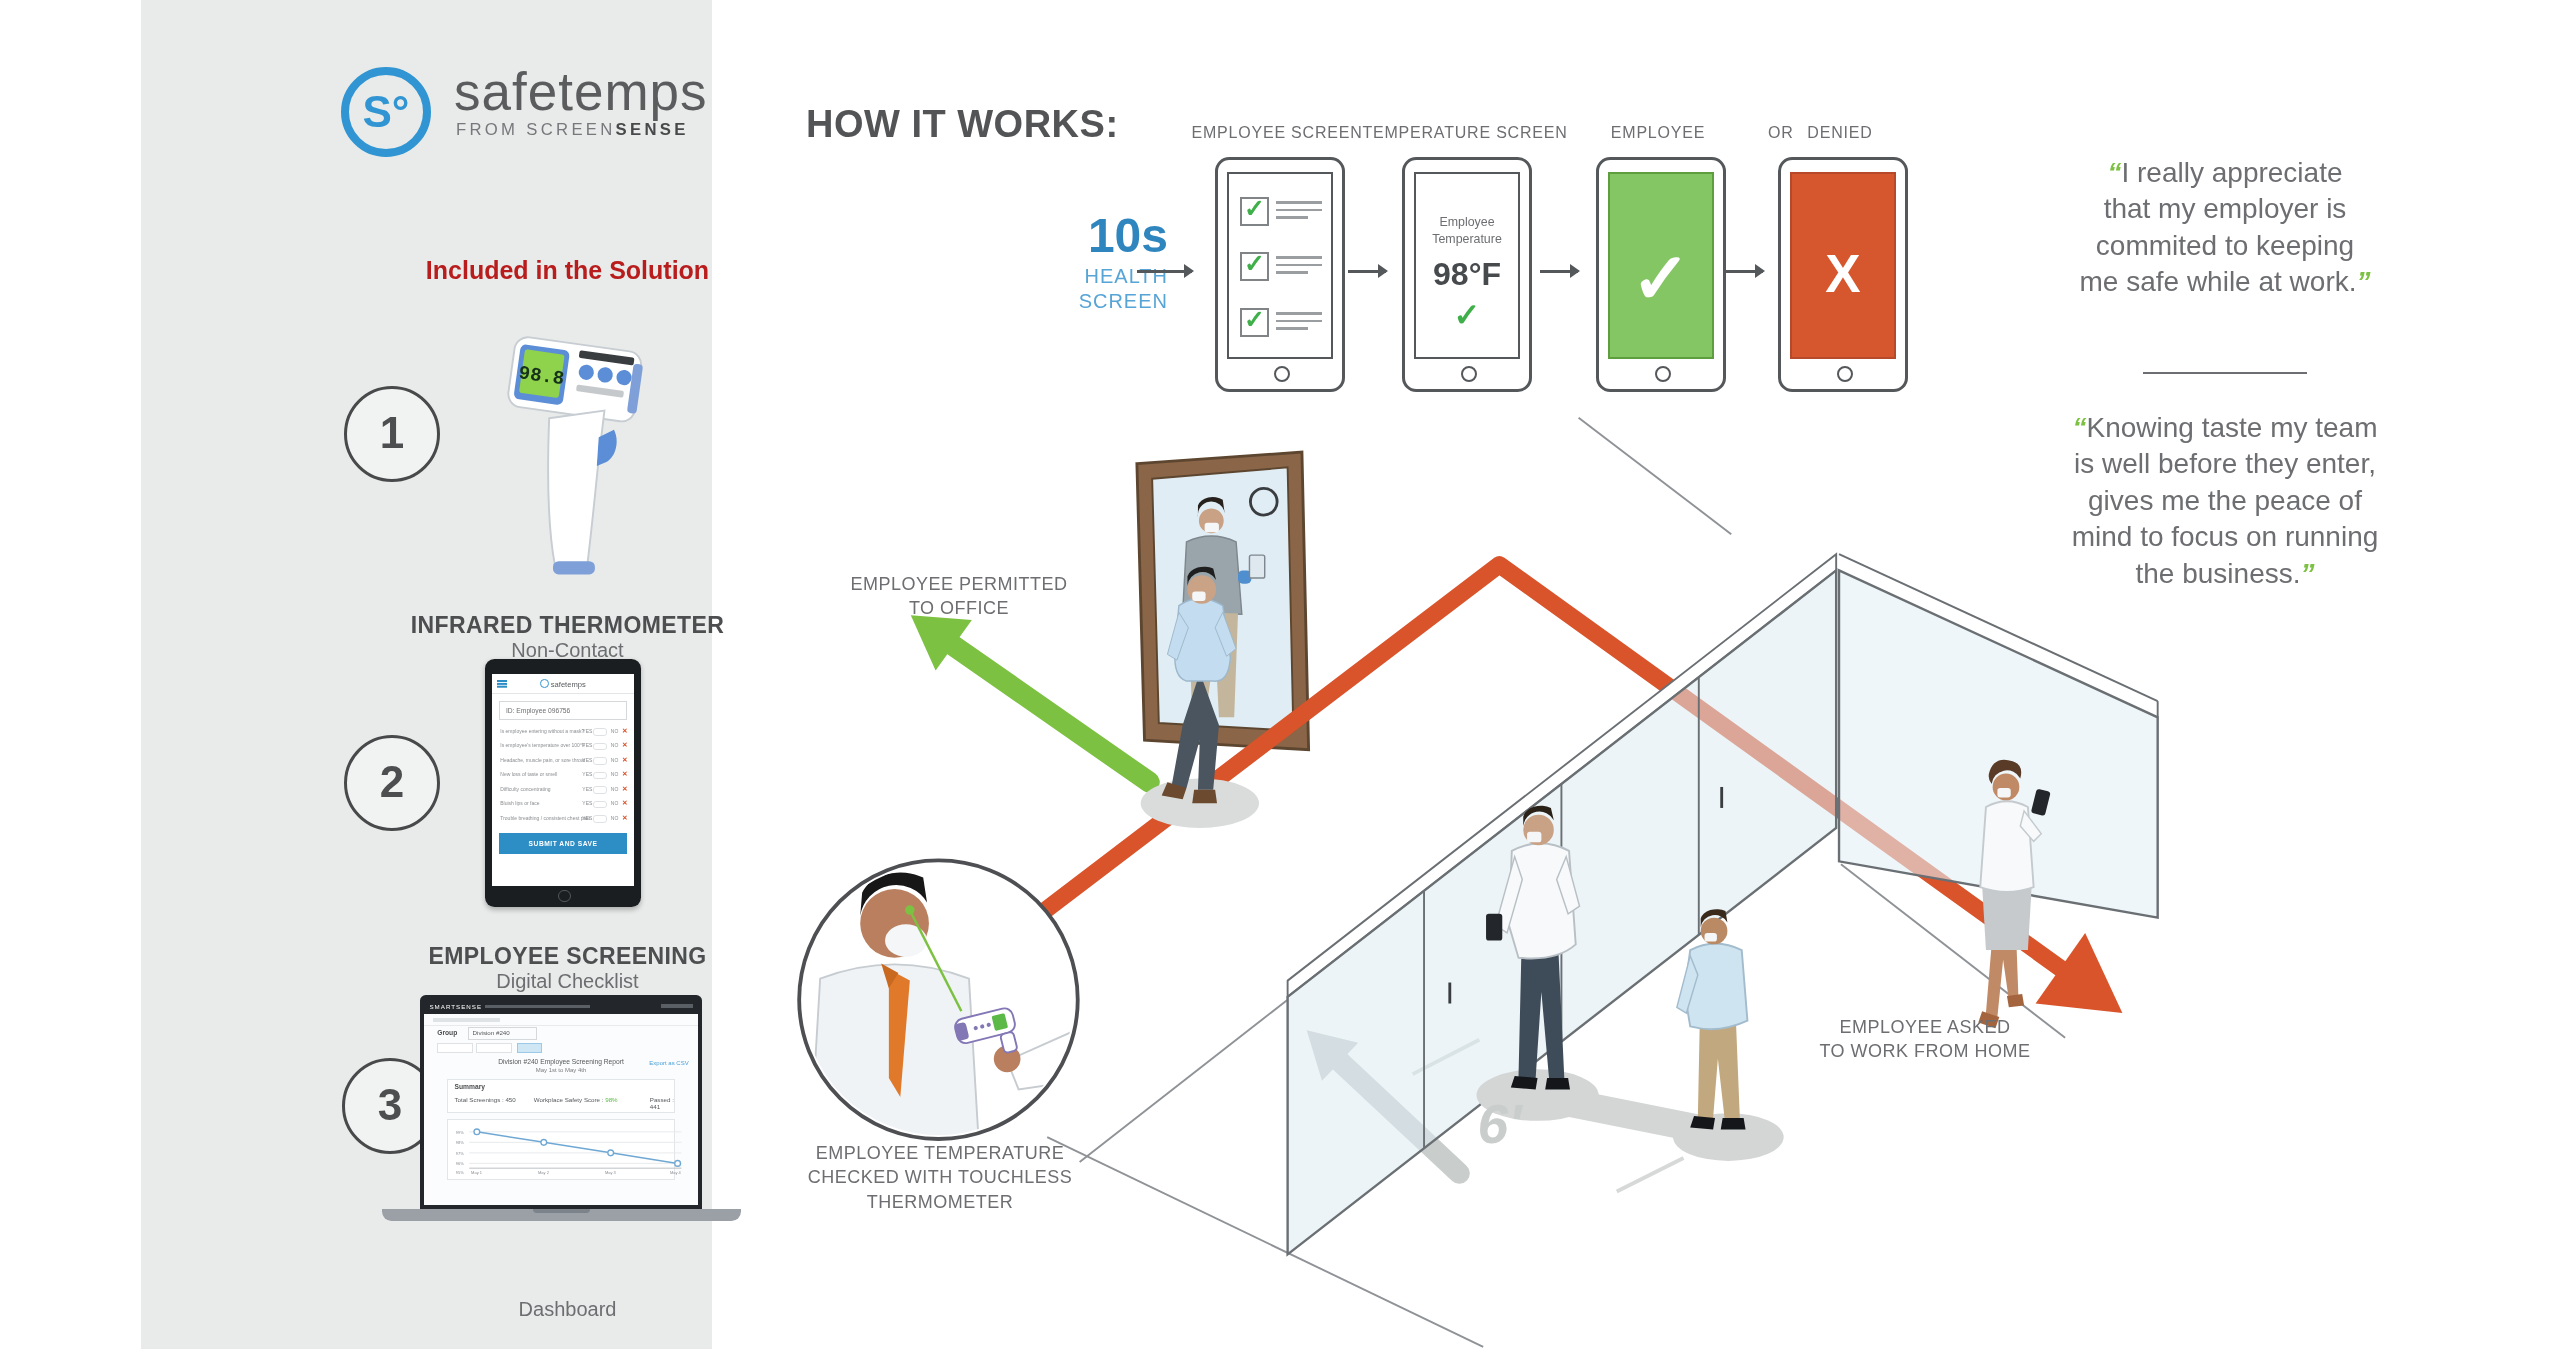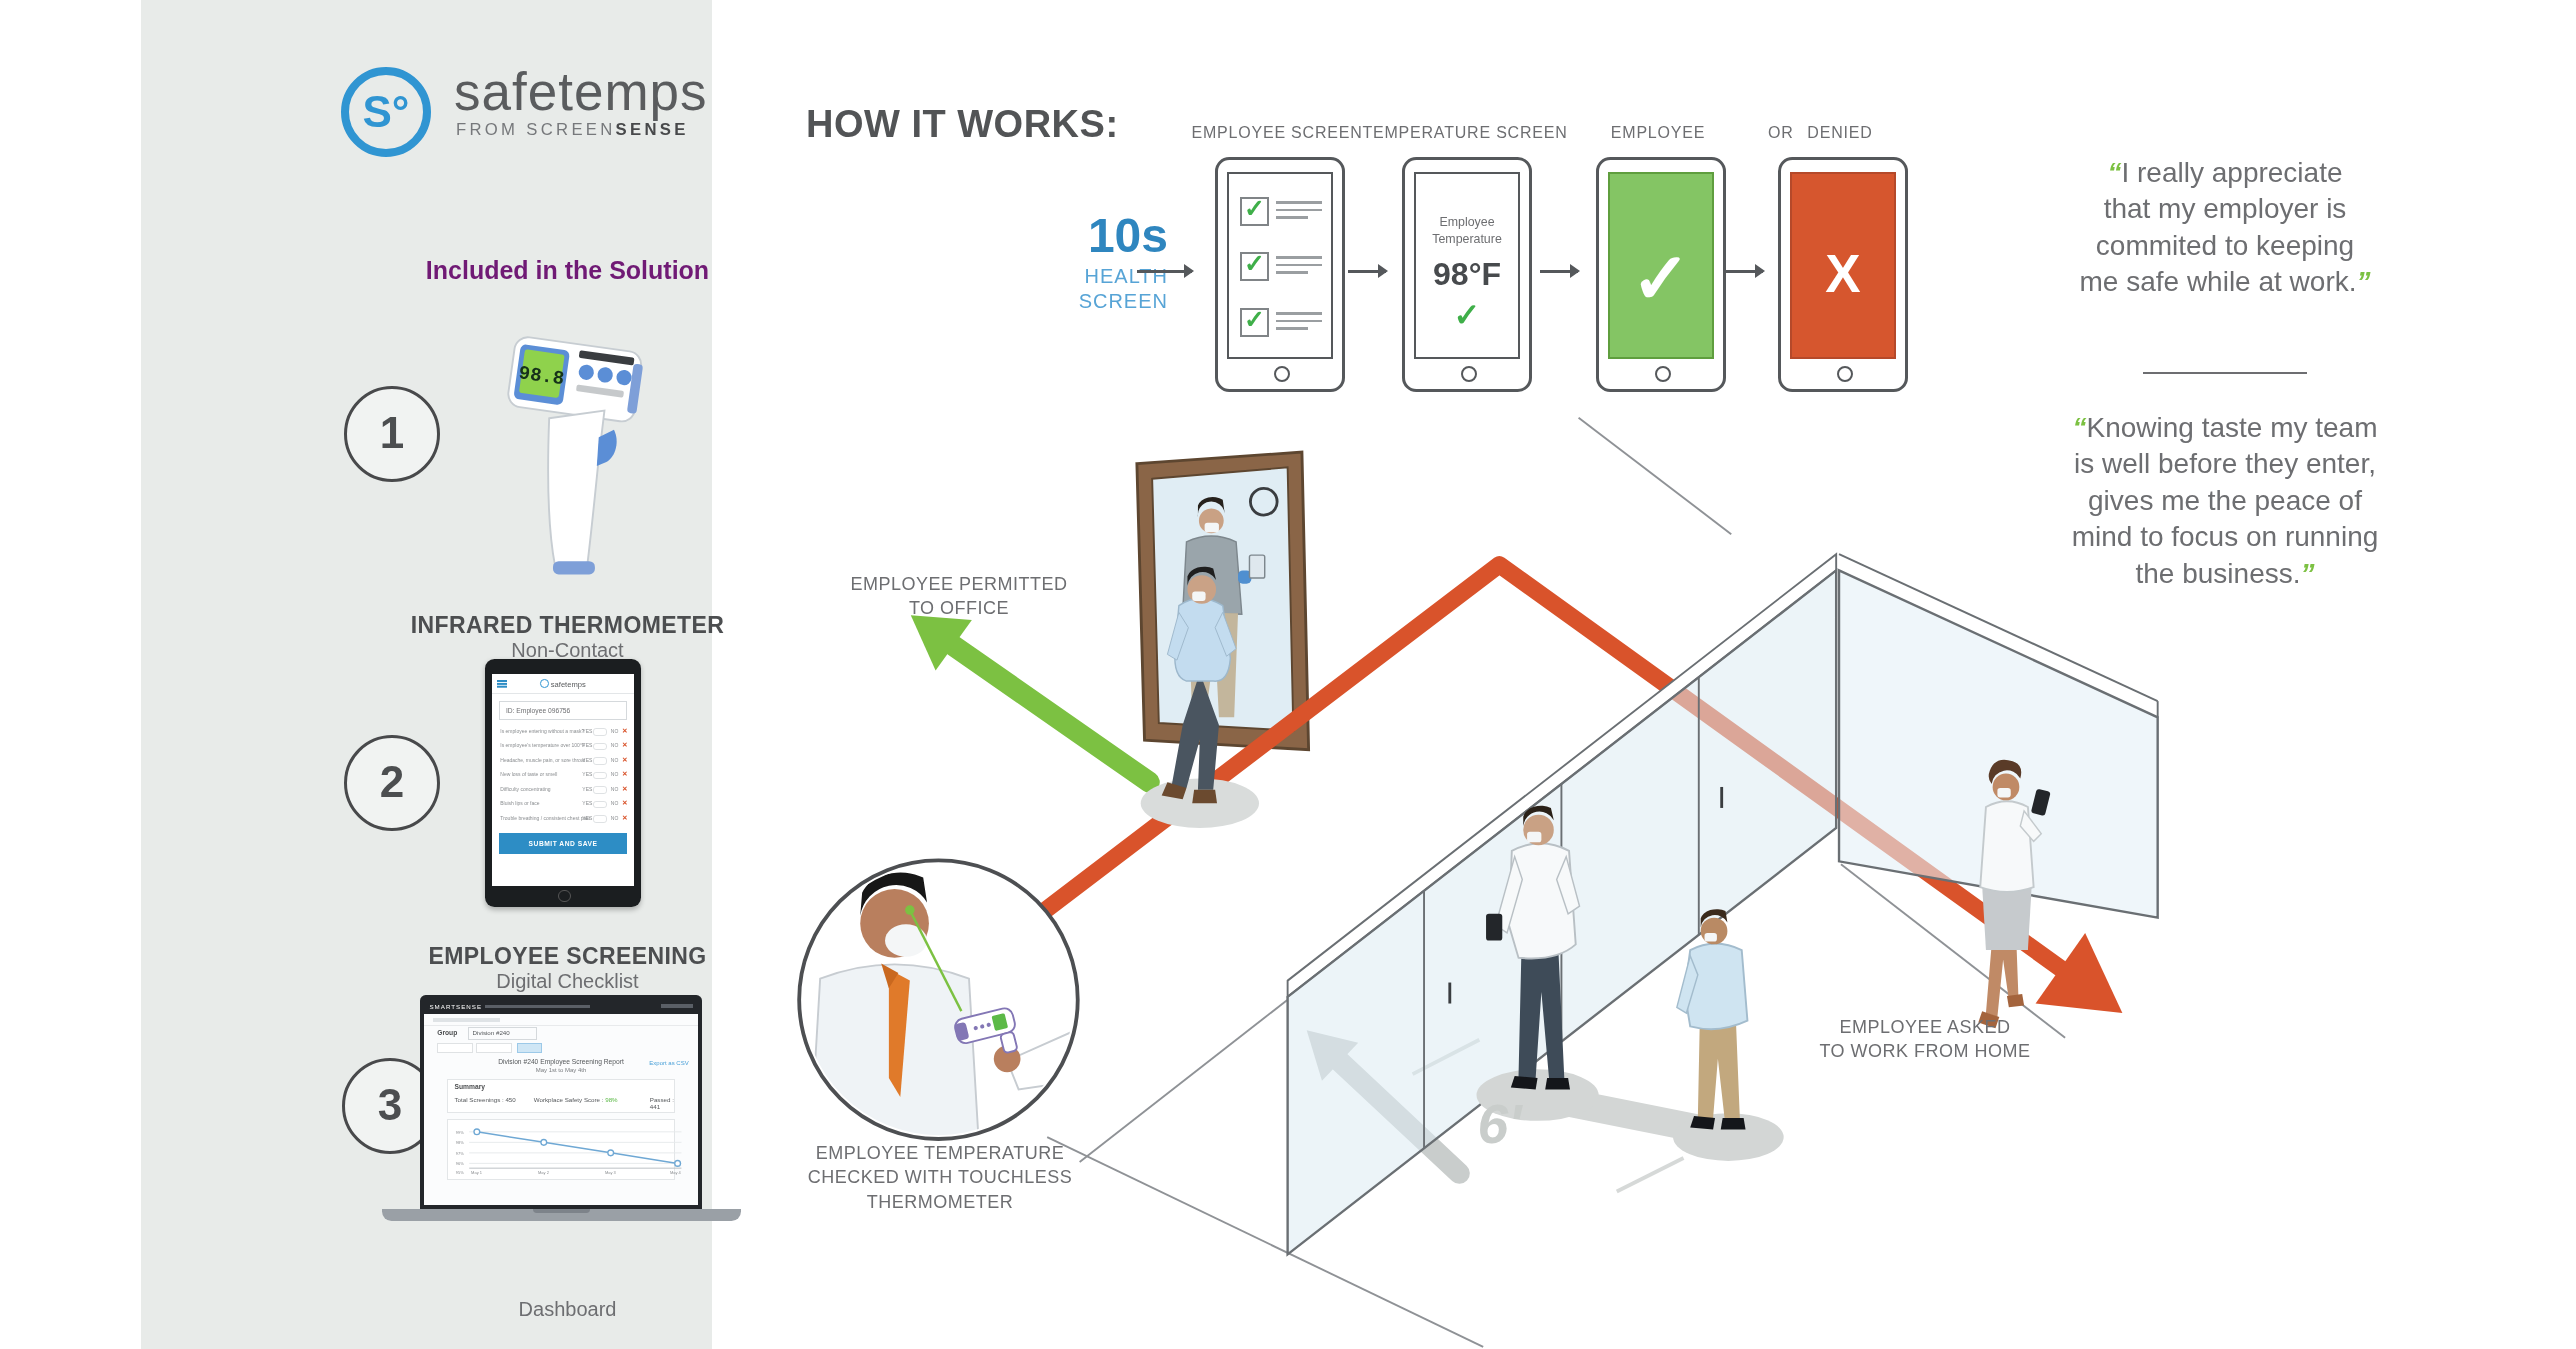--- a/index.html
+++ b/index.html
@@ -9,21 +9,21 @@
   .pre{white-space:pre-line;}
 
   
   #sidebar{left:141px;top:0;width:571px;height:1349px;background:#e8ebe9;}
   #logo{left:200px;top:65px;width:439px;height:105px;}
   #logo-circle{left:0;top:1.9px;width:74px;height:74px;border:8.6px solid #3095d2;border-radius:50%;
      background:#e8ebe9;color:#3095d2;font-weight:bold;font-size:44px;text-align:center;line-height:73px;}
   #logo-brand{left:113px;top:-3.8px;font-size:53px;color:#5a5c5e;letter-spacing:1px;}
   #logo-sub{left:115px;top:55px;font-size:16.7px;color:#76787b;letter-spacing:3.3px;}
   #logo-sub b{color:#48494b;}
-  .side-heading{left:141px;top:256px;width:571px;text-align:center;font-size:25px;font-weight:bold;color:#701a75;}
+  .side-heading{left:141px;top:256px;width:571px;text-align:center;font-size:25px;font-weight:bold;color:#b91c1c;}
   .num-circle{width:90px;height:90px;border:3.3px solid #48494b;border-radius:50%;background:#f1f3f2;
      text-align:center;font-size:44px;font-weight:bold;color:#4c4e50;line-height:88px;}
   .item-title{width:571px;left:141px;text-align:center;font-size:23px;font-weight:bold;color:#4c4e50;letter-spacing:0.4px;}
   .item-sub{width:571px;left:141px;text-align:center;font-size:20px;color:#6d6e71;}
 
   
   #tablet{left:344px;top:659px;width:156px;height:248px;background:#1b1e20;border-radius:9.5px;
       box-shadow:0 2.9px 5.7px rgba(0,0,0,.25);}
   #tablet .screen{position:absolute;left:6.7px;top:15.3px;right:6.7px;bottom:21px;background:#ffffff;overflow:hidden;}
   #tablet .homebtn{position:absolute;left:50%;bottom:4.8px;width:10.5px;height:10.5px;margin-left:-4.8px;

